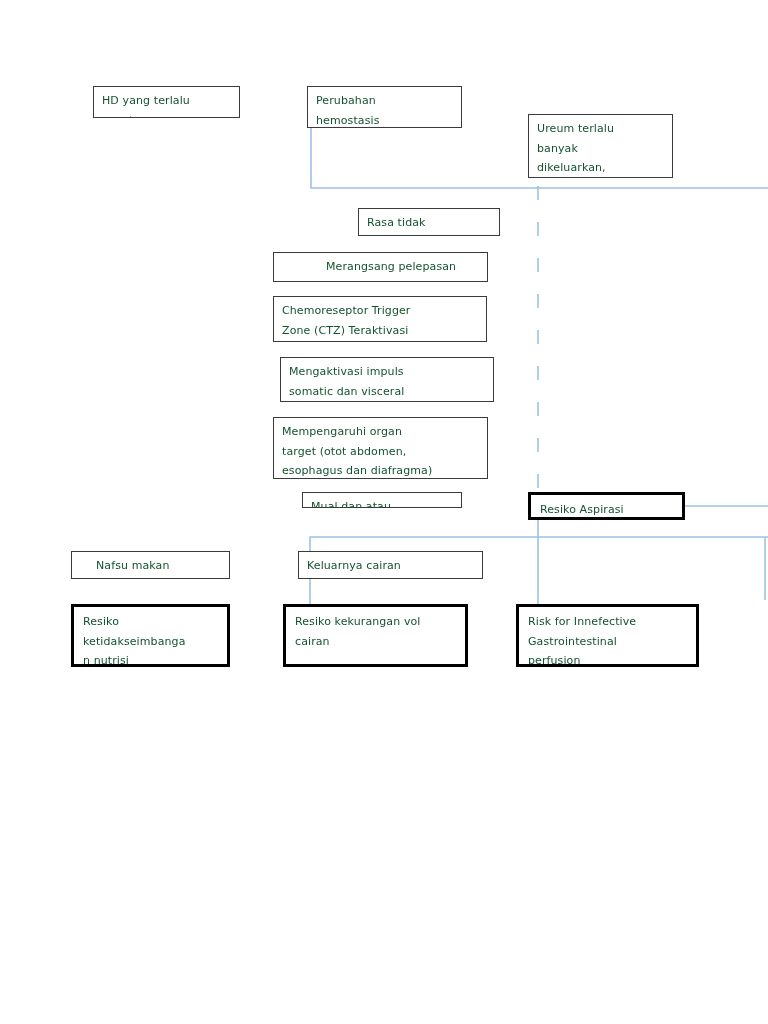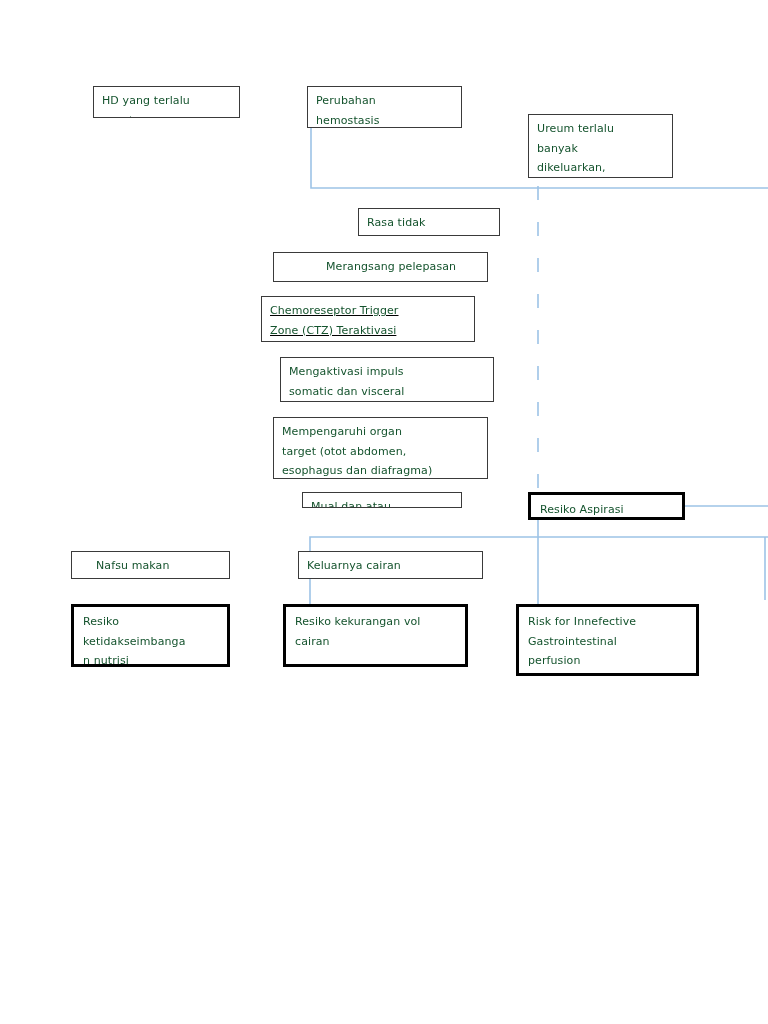--- a/index.html
+++ b/index.html
@@ -89,21 +89,21 @@
 dikeluarkan,</span>
       </div>
       <div class="node thin" style="left: 310px; top: 208px; width: 142px; height: 28px; margin-left: 48px;">
         <span class="txt">Rasa tidak
 nyaman</span>
       </div>
       <div class="node thin" style="left: 273px; top: 252px; width: 215px; height: 30px; padding-left: 44px;">
         <span class="txt">Merangsang pelepasan
 serotonin</span>
       </div>
-      <div class="node thin" style="left: 261px; top: 296px; width: 214px; height: 46px; text-decoration: underline;">
+      <div class="node thin" style="left: 273px; top: 296px; width: 214px; height: 46px;">
         <span class="txt">Chemoreseptor Trigger
 Zone  (CTZ) Teraktivasi</span>
       </div>
       <div class="node thin" style="left: 280px; top: 357px; width: 214px; height: 45px;">
         <span class="txt">Mengaktivasi impuls
 somatic dan visceral</span>
       </div>
       <div class="node thin" style="left: 273px; top: 417px; width: 215px; height: 62px;">
         <span class="txt">Mempengaruhi organ
 target (otot abdomen,
@@ -126,20 +126,20 @@
       </div>
       <div class="node heavy" style="left: 71px; top: 604px; width: 159px; height: 63px;">
         <span class="txt">Resiko
 ketidakseimbanga
 n nutrisi</span>
       </div>
       <div class="node heavy" style="left: 283px; top: 604px; width: 185px; height: 63px;">
         <span class="txt">Resiko kekurangan vol
 cairan</span>
       </div>
-      <div class="node heavy" style="left: 516px; top: 604px; width: 183px; height: 72px;">
+      <div class="node heavy" style="left: 516px; top: 604px; width: 183px; height: 63px;">
         <span class="txt">Risk for Innefective
 Gastrointestinal
 perfusion</span>
       </div>
     </div>
 
 </div>
 
 </body></html>

